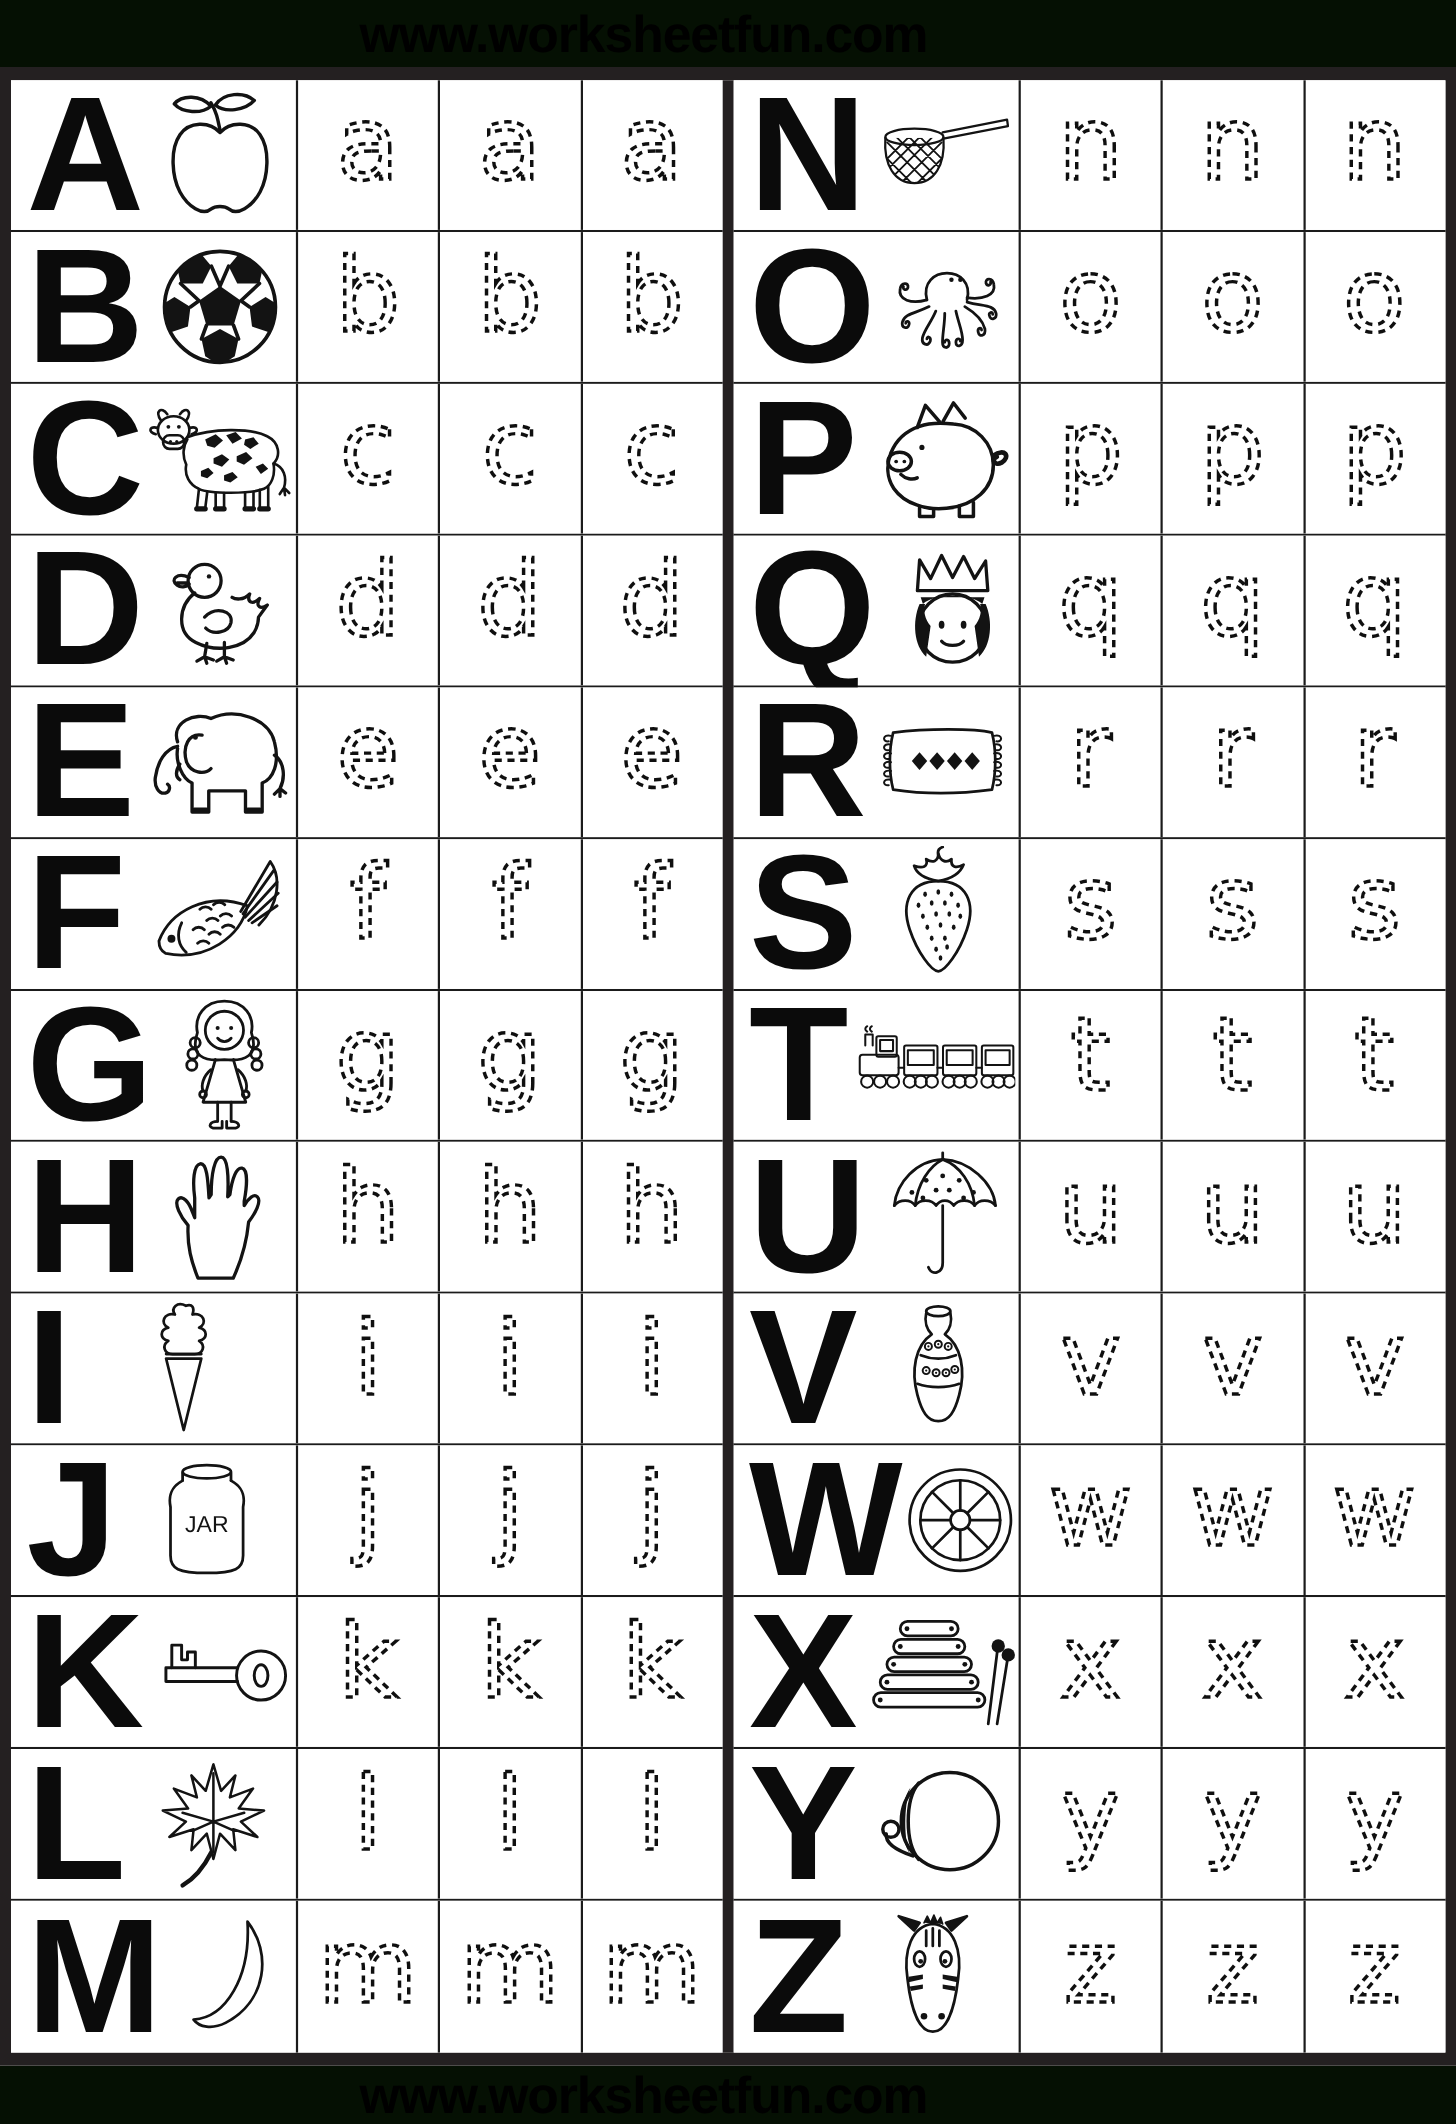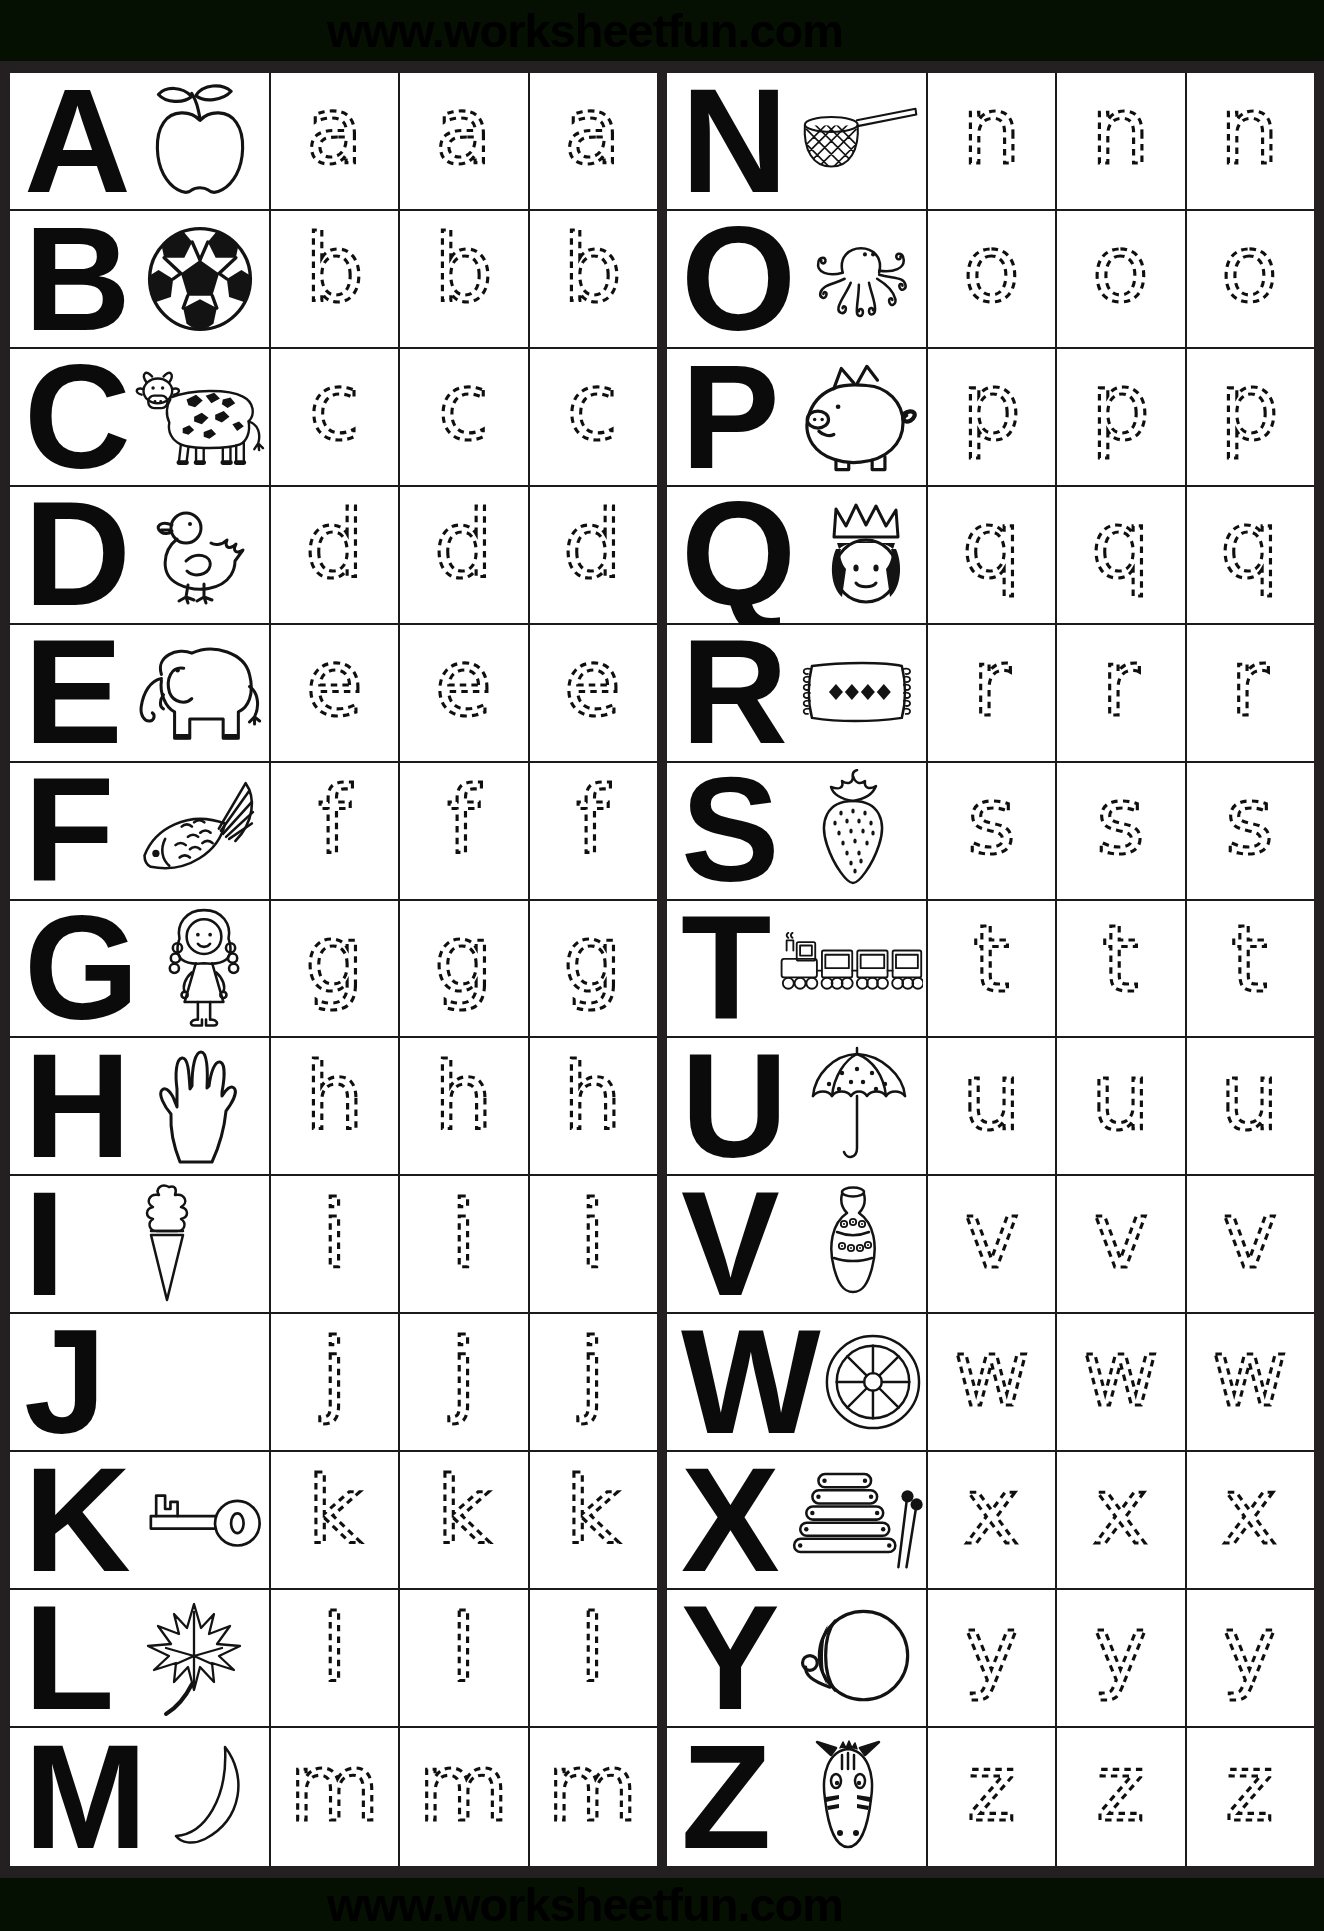--- a/index.html
+++ b/index.html
@@ -365,20 +365,30 @@
     </div>
     <div class="cell trace-cell">
       <svg class="trace-svg" viewBox="0 0 129 136" preserveAspectRatio="xMidYMid meet">
               <text class="trace-glyph" x="64" y="92" text-anchor="middle">i</text>
             </svg>
     </div>
   </div>
         <div class="row">
     <div class="cell letter-cell">
       <span class="upper">J</span>
+      <span class="pic">
+              <svg width="92" viewBox="0 0 92 112">
+                <g fill="none" stroke="#131313" stroke-width="2.5" stroke-linecap="round" stroke-linejoin="round">
+                  <ellipse cx="46" cy="12" rx="22" ry="6"></ellipse>
+                  <path d="M24 13 L24 20 M68 13 L68 20"></path>
+                  <path d="M24 20 C13 26 11 34 13 44 L13 88 C13 100 20 104 46 104 C72 104 79 100 79 88 L79 44 C81 34 79 26 68 20"></path>
+                  <text x="46" y="67" font-family="Liberation Sans, sans-serif" font-size="21" fill="#131313" stroke="none" text-anchor="middle">JAR</text>
+                </g>
+              </svg>
+            </span>
     </div>
     <div class="cell trace-cell">
       <svg class="trace-svg" viewBox="0 0 129 136" preserveAspectRatio="xMidYMid meet">
               <text class="trace-glyph" x="64" y="92" text-anchor="middle">j</text>
             </svg>
     </div>
     <div class="cell trace-cell">
       <svg class="trace-svg" viewBox="0 0 129 136" preserveAspectRatio="xMidYMid meet">
               <text class="trace-glyph" x="64" y="92" text-anchor="middle">j</text>
             </svg>

